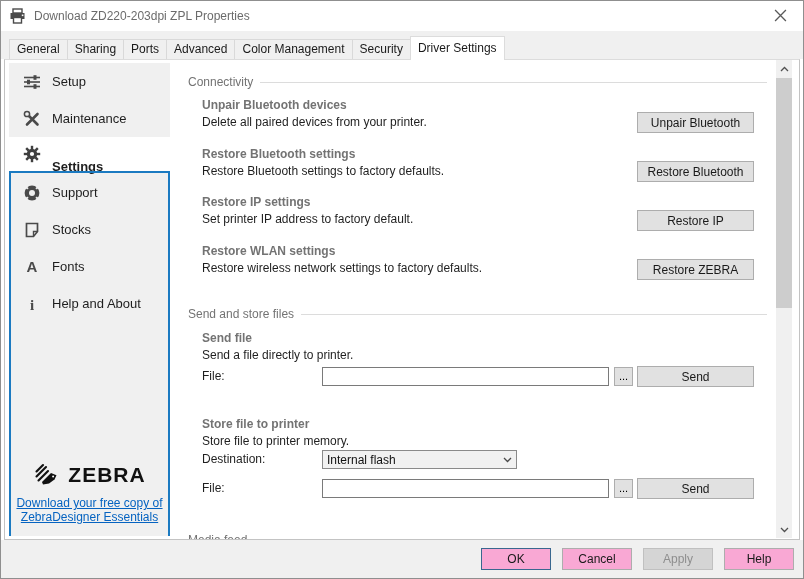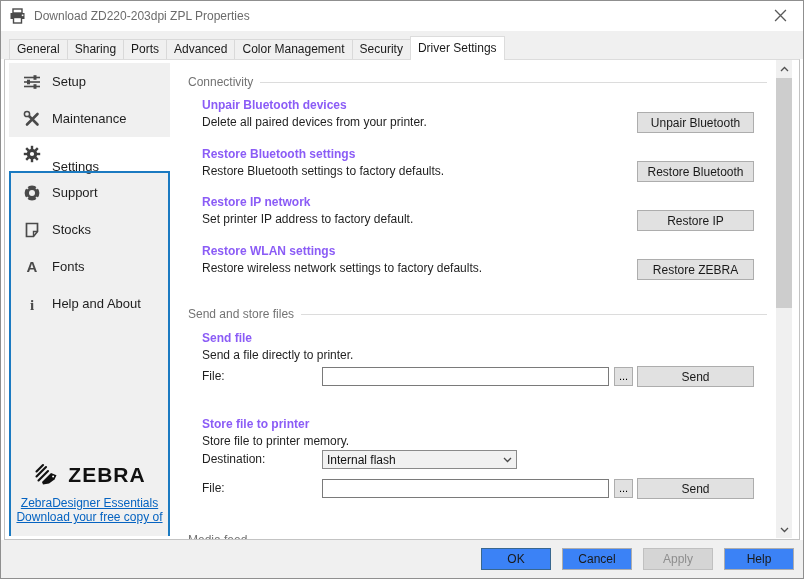--- a/index.html
+++ b/index.html
@@ -26,53 +26,53 @@
     border-color:#dcdcdc; }
   
   .tabpage { position:absolute; top:58px; left:3px; right:3px; bottom:38px;
     background:#fff; border:1px solid #c3c3c3; border-top:1px solid #dcdcdc; }
   
   .sidebar { position:absolute; left:4px; top:3px; bottom:3px; width:161px; background:#f0f0f0; }
   .nav-item { height:37px; display:flex; align-items:center; padding-left:14px; cursor:default; }
   .nav-item .nicon { width:18px; height:18px; margin-right:11px; flex:0 0 auto; }
   .nav-item .nlabel { font-size:13px; color:#1e1e1e; }
   .nav-item.selected { height:34px; background:#fff; }
-  .nav-item.selected .nlabel { font-weight:normal;margin-top:24px; }
+  .nav-item.selected .nlabel { font-weight:bold;margin-top:24px; }
   .blue-frame { position:absolute; top:108px; left:0; right:0; bottom:0;
     border:2px solid #1b7ac1; border-bottom:none; pointer-events:none; }
   .brand { position:absolute; bottom:12px; left:0; right:0; text-align:center; }
   .brand .logo-row { display:flex; align-items:center; justify-content:center; margin-bottom:8px; }
   .brand .logo-text { font-size:21px; font-weight:bold; letter-spacing:1px; color:#111; margin-left:8px; }
   .brand a.dl-link { color:#0563c1; text-decoration:underline; font-size:12px; line-height:14px;
     display:block; cursor:pointer; }
   
   .content { position:absolute; left:180px; top:0; bottom:0; width:594px; overflow:hidden; background:#fff; }
   .group-head { position:absolute; left:3px; right:12px; display:flex; color:#737373; }
   .group-head .gline { flex:1; height:1px; background:#dcdcdc; margin-top:7px; margin-left:7px; }
-  .sec-title { position:absolute; left:17px; font-weight:bold; color:#8b5cf6; white-space:nowrap; }
+  .sec-title { position:absolute; left:17px; font-weight:bold; color:#737373; white-space:nowrap; }
   .sec-desc  { position:absolute; left:17px; color:#1f1f1f; white-space:nowrap; }
   .fld-label { position:absolute; left:17px; color:#1f1f1f; }
   .btn { position:absolute; width:117px; height:21px; background:#e1e1e1; border:1px solid #adadad;
     font-family:"Liberation Sans", sans-serif; font-size:12px; color:#1a1a1a; text-align:center; }
   .tinput { position:absolute; height:19px; background:#fff; border:1px solid #7a7a7a;
     font-family:"Liberation Sans", sans-serif; font-size:12px; padding:0 3px; }
   .dots-btn { position:absolute; width:19px; height:19px; background:#e1e1e1; border:1px solid #adadad;
     font-size:11px; line-height:15px; text-align:center; font-family:"Liberation Sans", sans-serif; }
   .combo { position:absolute; height:19px; width:195px; background:#f1f1f1; border:1px solid #8a8a8a;
     display:flex; align-items:center; padding-left:4px; }
   .combo .cval { flex:1; color:#111; }
   .combo .chev { width:14px; height:100%; display:flex; align-items:center; justify-content:center; margin-right:2px; }
   
   .scrollbar { position:absolute; right:7px; top:0; bottom:1px; width:16px; background:#f0f0f0; }
   .sb-arrow { position:absolute; left:0; width:16px; height:17px; display:flex; align-items:center; justify-content:center; }
   .sb-up { top:0; } .sb-down { bottom:0; }
   .sb-thumb { position:absolute; left:0; width:16px; top:18px; height:230px; background:#cdcdcd; }
   
   .footer { position:absolute; left:0; right:0; bottom:0; height:38px; background:#f0f0f0; }
-  .fbtn { position:absolute; top:8px; width:70px; height:22px; background:#3b82f6; border:1px solid #adadad;
+  .fbtn { position:absolute; top:8px; width:70px; height:22px; background:#f9a8d4; border:1px solid #adadad;
     font-family:"Liberation Sans", sans-serif; font-size:12px; color:#1a1a1a; text-align:center; }
   .fbtn.default { border:1px solid #39678f; }
   .fbtn.disabled { background:#d5d5d5; border-color:#c0c0c0; color:#8e8e8e; }
 </style>
 </head>
 <body>
 
 <div class="window">
 
   <div class="titlebar">
@@ -186,42 +186,42 @@
               <path d="M3 9.5 L9.5 3"></path>
               <path d="M3 14.5 L12.5 5"></path>
               <path d="M5 18.5 L14.5 9"></path>
             </g>
             <path fill="#111" d="M8.5 20 L17.5 11 L23 13.2 L21 17.5 L15.5 21.5 L9.5 22.5 Z"></path>
             <circle cx="19.6" cy="14.6" r="1" fill="#fff"></circle>
           </svg>
           <span class="logo-text">ZEBRA</span>
         </div>
         <a class="dl-link">
+          <span style="display:block;">Download your free copy of</span>
           <span style="display:block;">ZebraDesigner Essentials</span>
-          <span style="display:block;">Download your free copy of</span>
         </a>
       </div>
     </div>
 
     <div class="content">
 
       <div class="group-head" style="top:15px;">
         <span>Connectivity</span>
         <div class="gline"></div>
       </div>
 
       <div class="sec-title" style="top:38px;">Unpair Bluetooth devices</div>
       <div class="sec-desc" style="top:55px;">Delete all paired devices from your printer.</div>
       <button class="btn" style="top:52px; left:452px;">Unpair Bluetooth</button>
 
       <div class="sec-title" style="top:87px;">Restore Bluetooth settings</div>
       <div class="sec-desc" style="top:104px;">Restore Bluetooth settings to factory defaults.</div>
       <button class="btn" style="top:101px; left:452px;">Restore Bluetooth</button>
 
-      <div class="sec-title" style="top:135px;">Restore IP network</div>
+      <div class="sec-title" style="top:135px;">Restore IP settings</div>
       <div class="sec-desc" style="top:152px;">Set printer IP address to factory default.</div>
       <button class="btn" style="top:150px; left:452px;">Restore IP</button>
 
       <div class="sec-title" style="top:184px;">Restore WLAN settings</div>
       <div class="sec-desc" style="top:201px;">Restore wireless network settings to factory defaults.</div>
       <button class="btn" style="top:199px; left:452px;">Restore ZEBRA</button>
 
       <div class="group-head" style="top:247px;">
         <span>Send and store files</span>
         <div class="gline"></div>

